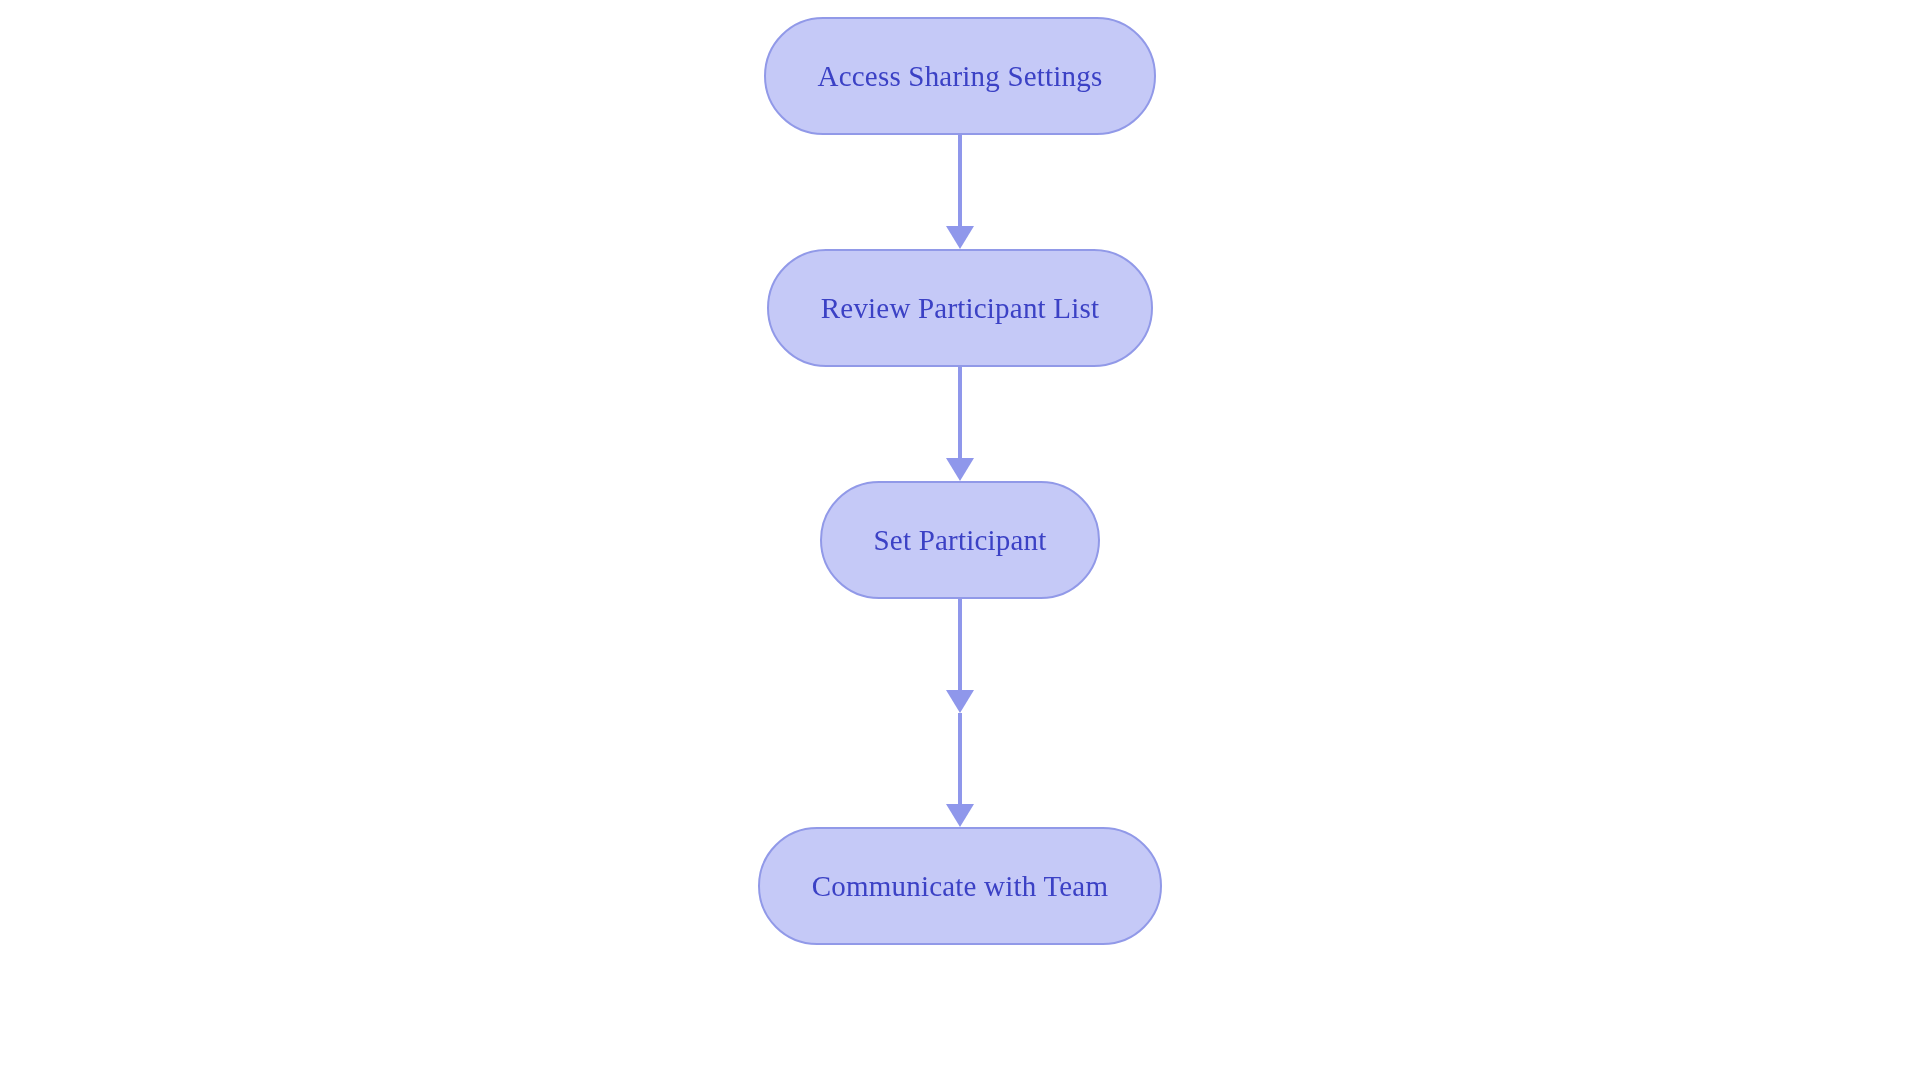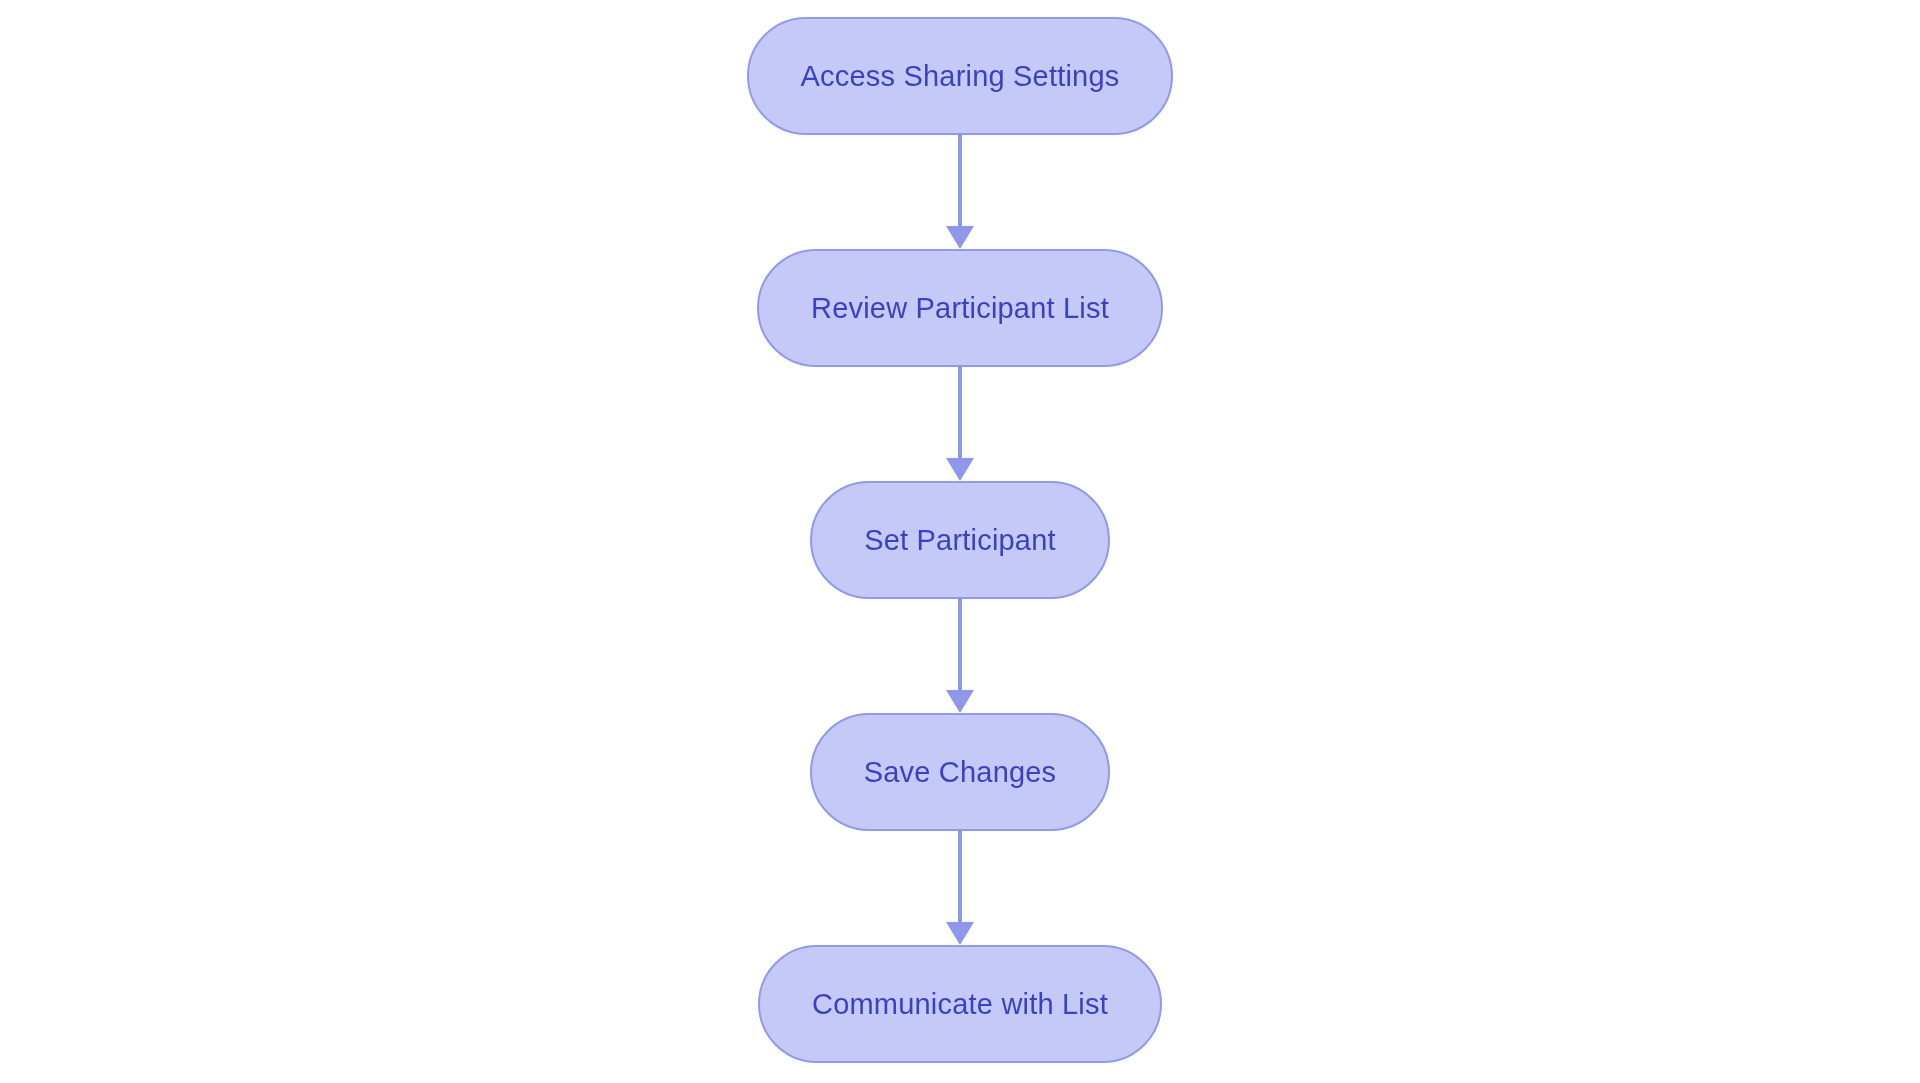--- a/index.html
+++ b/index.html
@@ -2,21 +2,21 @@
 <html style="--background: #ffffff; --node-fill: #c5c9f7; --node-border: #9199e8; --node-text: #3b41c5; --arrow: #8f97eb;"><head>
 <meta charset="utf-8">
 <style>
   :root {
     --background: #ffffff;
     --node-fill: #c5c9f7;
     --node-border: #9199e8;
     --node-text: #3b41c5;
     --arrow: #8f97eb;
   }
-  * { box-sizing: border-box; }
+  * { box-sizing: border-box; font-family: Liberation Serif, serif; }
   html, body { margin: 0; padding: 0; }
   body {
     background: var(--background);
     font-family: "Liberation Sans", "DejaVu Sans", sans-serif;
   }
   .canvas {
     position: relative;
     width: 1920px;
     height: 1083px;
     background: var(--background);
@@ -92,27 +92,24 @@
 
     <div class="flow-node">
       <span>Set Participant</span>
     </div>
 
     <div class="edge-arrow">
       <div class="edge-line"></div>
       <div class="edge-arrowhead"></div>
     </div>
 
-    <div class="flow-node">
-      <span>Save Changes</span>
-    </div>
 
     <div class="edge-arrow">
       <div class="edge-line"></div>
       <div class="edge-arrowhead"></div>
     </div>
 
     <div class="flow-node">
-      <span>Communicate with List</span>
+      <span>Communicate with Team</span>
     </div>
 
   </div>
 </div>
 
 </body></html>

